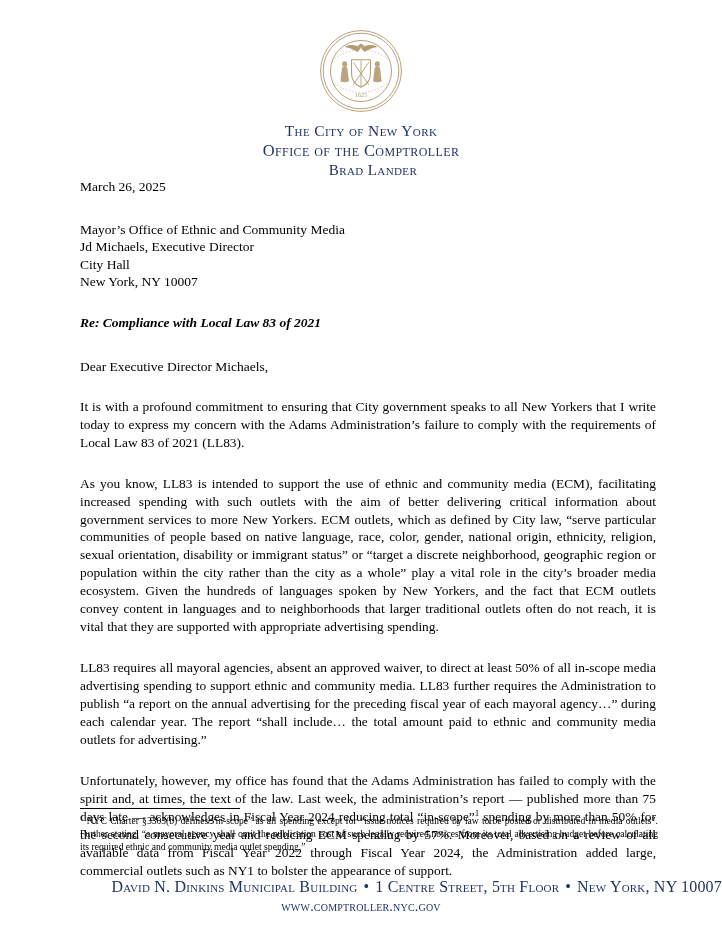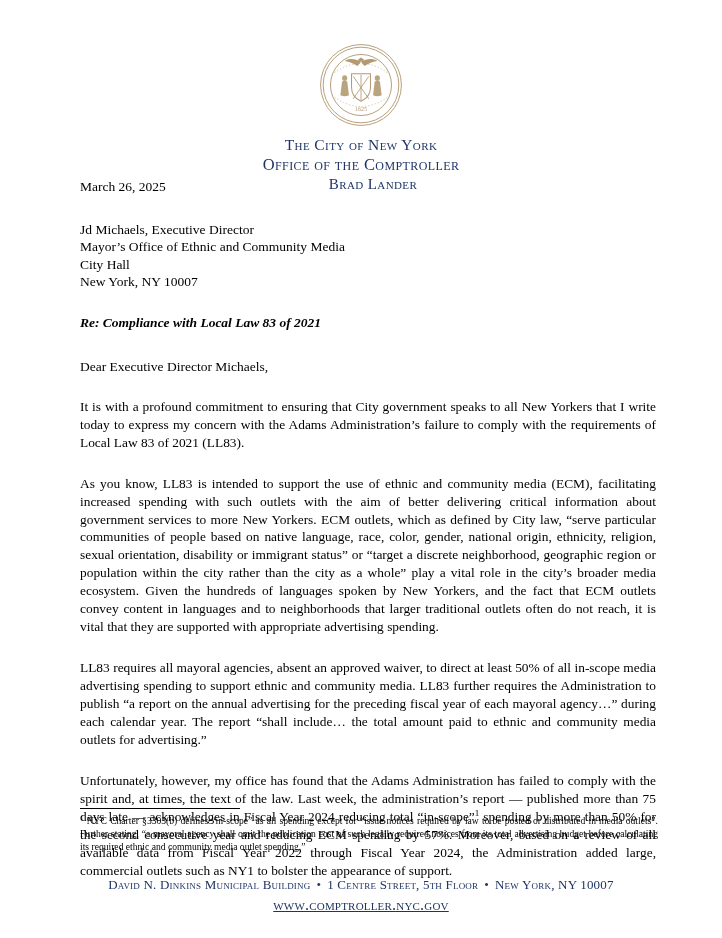--- a/index.html
+++ b/index.html
@@ -19,21 +19,21 @@
   .page {
     position: relative;
     width: 722px;
     height: 938px;
     box-sizing: border-box;
   }
 
   
   .letterhead {
     text-align: center;
-    padding-top: 40px;
+    padding-top: 26px;
   }
   .seal-wrap {
     display: flex;
     justify-content: center;
     align-items: center;
     height: 90px;
   }
   .seal {
     display: block;
   }
@@ -129,23 +129,23 @@
   .footer {
     position: absolute;
     left: 0;
     right: 0;
     top: 876px;
     text-align: center;
     color: #1f3465;
     font-variant: small-caps;
     line-height: 1.35;
   }
-  .footer-line1 { font-size: 13px; letter-spacing: 0.2px; }
+  .footer-line1 { font-size: 16px; letter-spacing: 0.2px; text-align: right; }
   .footer-line2 { font-size: 11.5px; letter-spacing: 0.2px; }
-  .footer-line3 { font-size: 16px; letter-spacing: 0.2px; text-decoration: underline; }
+  .footer-line3 { font-size: 14px; letter-spacing: 0.2px; }
   .dot-sep { padding: 0 6px; }
 </style>
 </head>
 <body>
 
 <div class="page">
 
   <div class="letterhead">
     <div class="seal-wrap">
       <svg class="seal" width="86" height="86" viewBox="0 0 100 100" aria-hidden="true">
@@ -193,22 +193,22 @@
       <div class="lh-line2">Office of the Comptroller</div>
       <div class="lh-line3">Brad Lander</div>
     </div>
   </div>
 
   <div class="content">
 
     <div class="date">March 26, 2025</div>
 
     <div class="addr-block">
+      <div>Mayor’s Office of Ethnic and Community Media</div>
       <div>Jd Michaels, Executive Director</div>
-      <div>Mayor’s Office of Ethnic and Community Media</div>
       <div>City Hall</div>
       <div>New York, NY 10007</div>
     </div>
 
     <div class="subject">Re: Compliance with Local Law 83 of 2021</div>
 
     <div class="salutation">Dear Executive Director Michaels,</div>
 
     <p class="body-par">It is with a profound commitment to ensuring that City government speaks to all New Yorkers that I write today to express my concern with the Adams Administration’s failure to comply with the requirements of Local Law 83 of 2021 (LL83).</p>
     <p class="body-par">As you know, LL83 is intended to support the use of ethnic and community media (ECM), facilitating increased spending with such outlets with the aim of better delivering critical information about government services to more New Yorkers. ECM outlets, which as defined by City law, “serve particular communities of people based on native language, race, color, gender, national origin, ethnicity, religion, sexual orientation, disability or immigrant status” or “target a discrete neighborhood, geographic region or population within the city rather than the city as a whole” play a vital role in the city’s broader media ecosystem. Given the hundreds of languages spoken by New Yorkers, and the fact that ECM outlets convey content in languages and to neighborhoods that larger traditional outlets often do not reach, it is vital that they are supported with appropriate advertising spending.</p>

